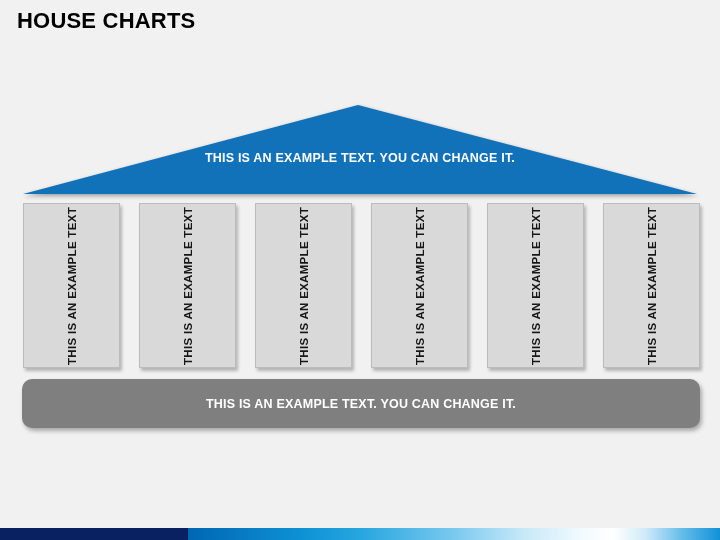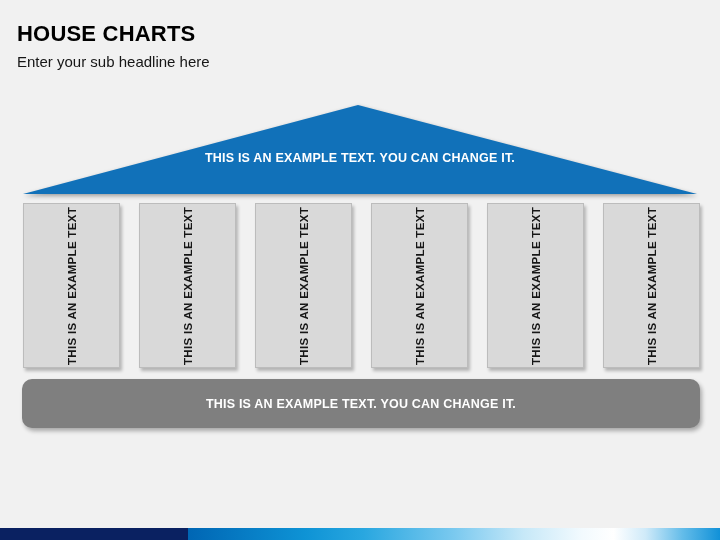--- a/index.html
+++ b/index.html
@@ -11,21 +11,21 @@
   .slide {
     position: relative;
     width: 720px;
     height: 540px;
     margin: 0 auto;
     background: var(--background, #f1f1f1);
     overflow: hidden;
   }
 
   
-  .slide-header { position: absolute; left: 17px; top: 21px; width: 500px; }
+  .slide-header { position: absolute; left: 17px; top: 8px; width: 500px; }
   .slide-title {
     margin: 0;
     font-size: 22px;
     font-weight: 700;
     color: #000;
     letter-spacing: 0.2px;
   }
   .slide-subtitle {
     margin: 6px 0 0 0;
     font-size: 15px;
@@ -142,21 +142,20 @@
       var(--stripe_blue_end, #1191d8) 100%);
   }
 </style>
 </head>
 <body>
 
 <div class="slide">
 
   <header class="slide-header">
     <h1 class="slide-title">HOUSE CHARTS</h1>
-    <p class="slide-subtitle">Enter your sub headline here</p>
   </header>
 
   <div class="roof">
     <div class="roof-shape"></div>
     <div class="roof-label">THIS IS AN EXAMPLE TEXT. YOU CAN CHANGE IT.</div>
   </div>
 
   <div class="pillars">
     <div class="pillar">
       <span class="pillar-label">THIS IS AN EXAMPLE TEXT</span>

